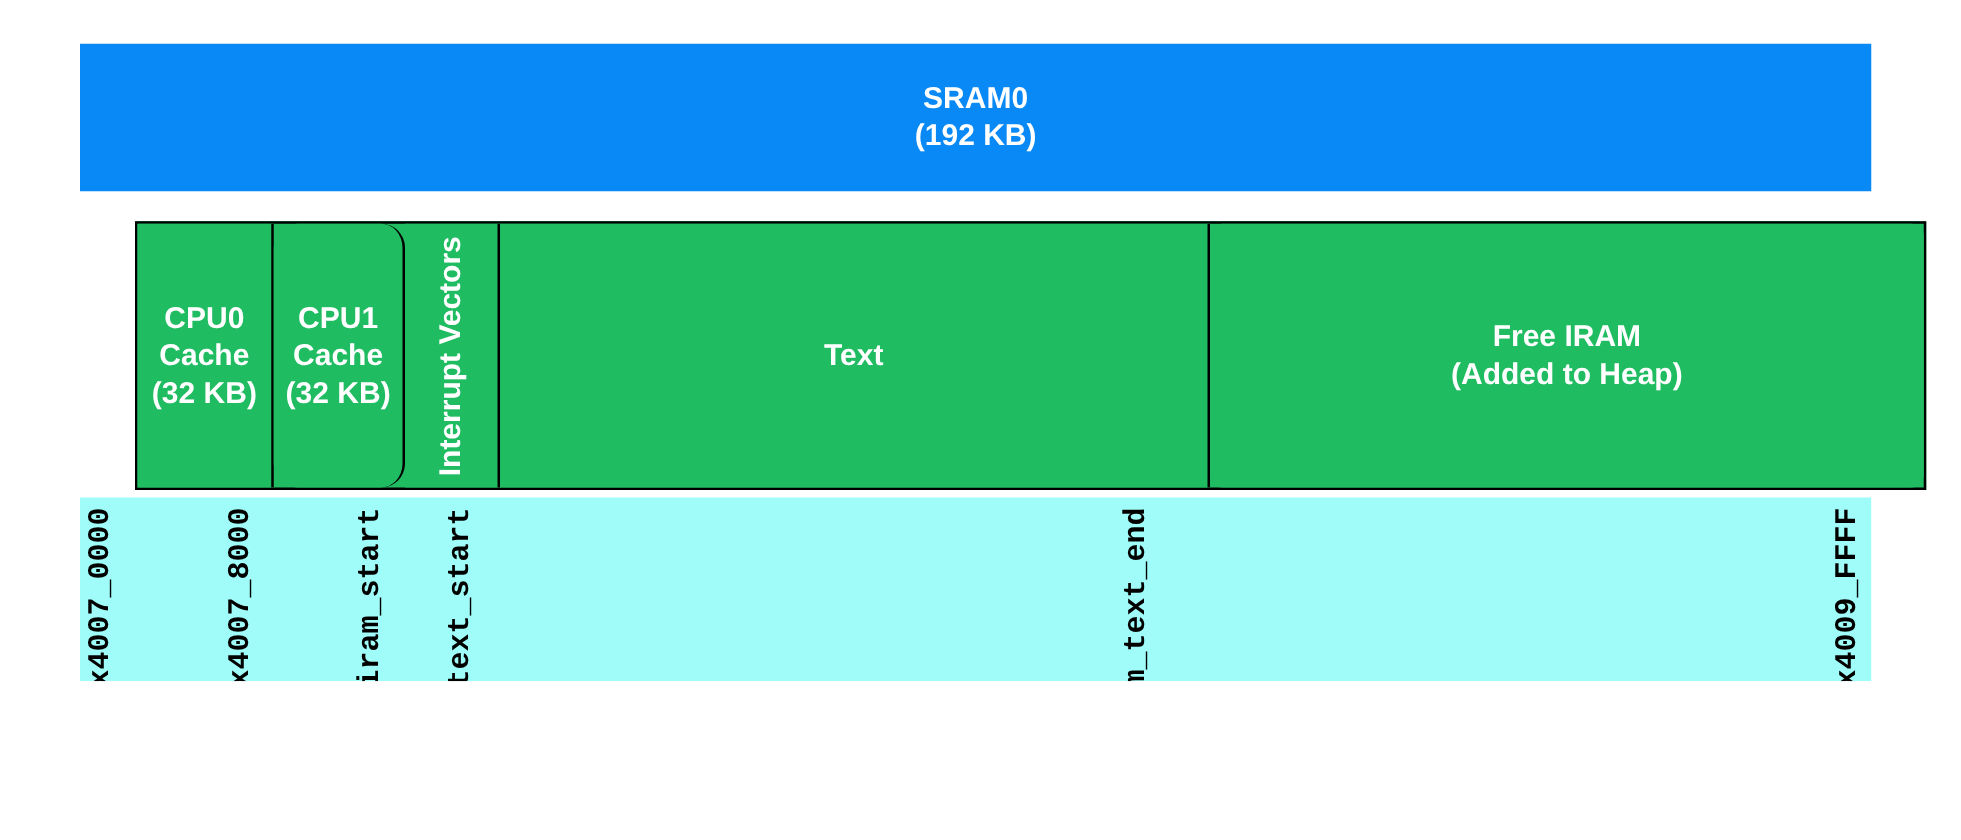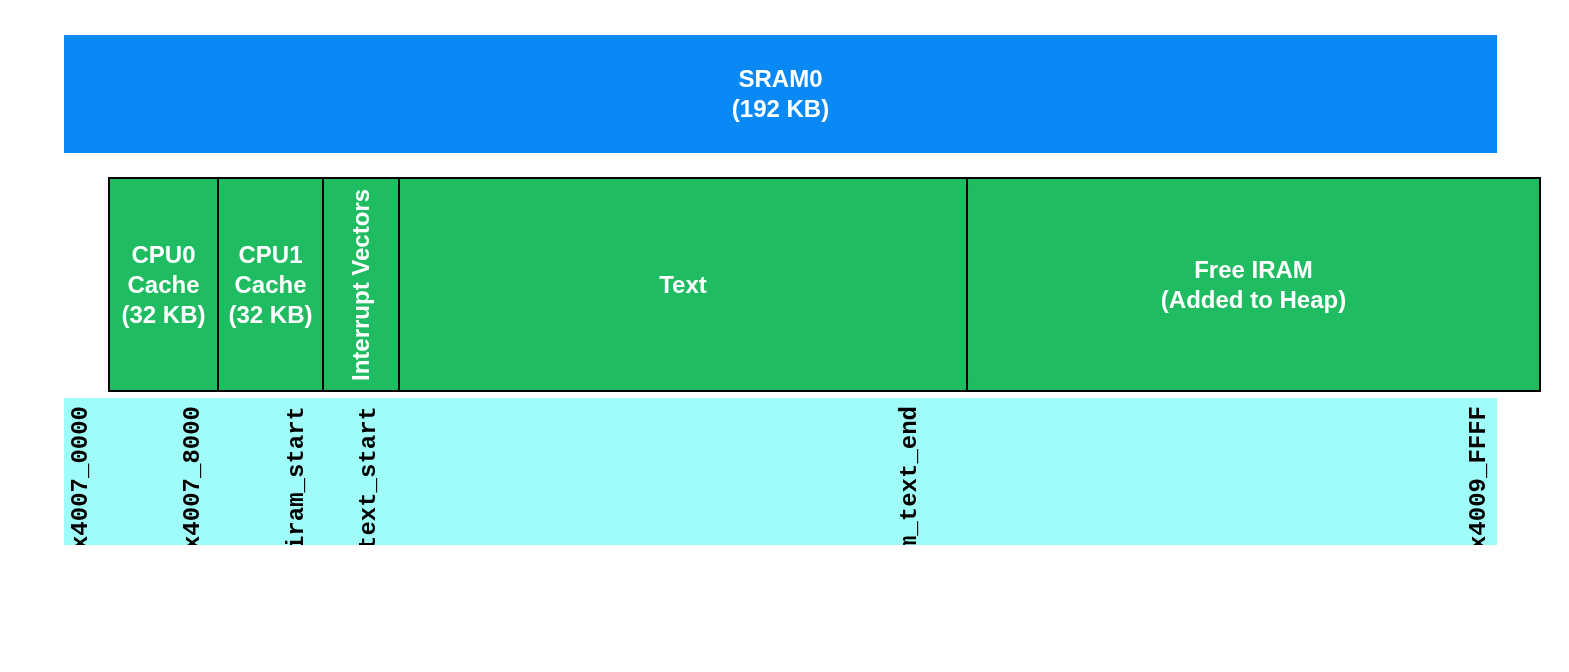--- a/index.html
+++ b/index.html
@@ -54,21 +54,21 @@
     box-sizing: border-box;
     height: 100%;
     background: var(--color-segment, #20BC62);
     border-right: 2px solid var(--color-border, #000000);
     display: flex;
     align-items: center;
     justify-content: center;
   }
   .segment:last-child { border-right: none; }
   .seg-cpu0 { width: 109px; }
-  .seg-cpu1 { width: 105px; }
+  .seg-cpu1 { width: 105px; border-radius: 19px; }
   .seg-iv   { width: 76px; }
   .seg-text { width: 568px; align-items: center; }
   .seg-free { flex: 1; border-radius: 10px; }
   .segment-label {
     color: var(--color-header_text, #ffffff);
     font-weight: bold;
     font-size: 24px;
     line-height: 30px;
     text-align: center;
     white-space: pre-line;

